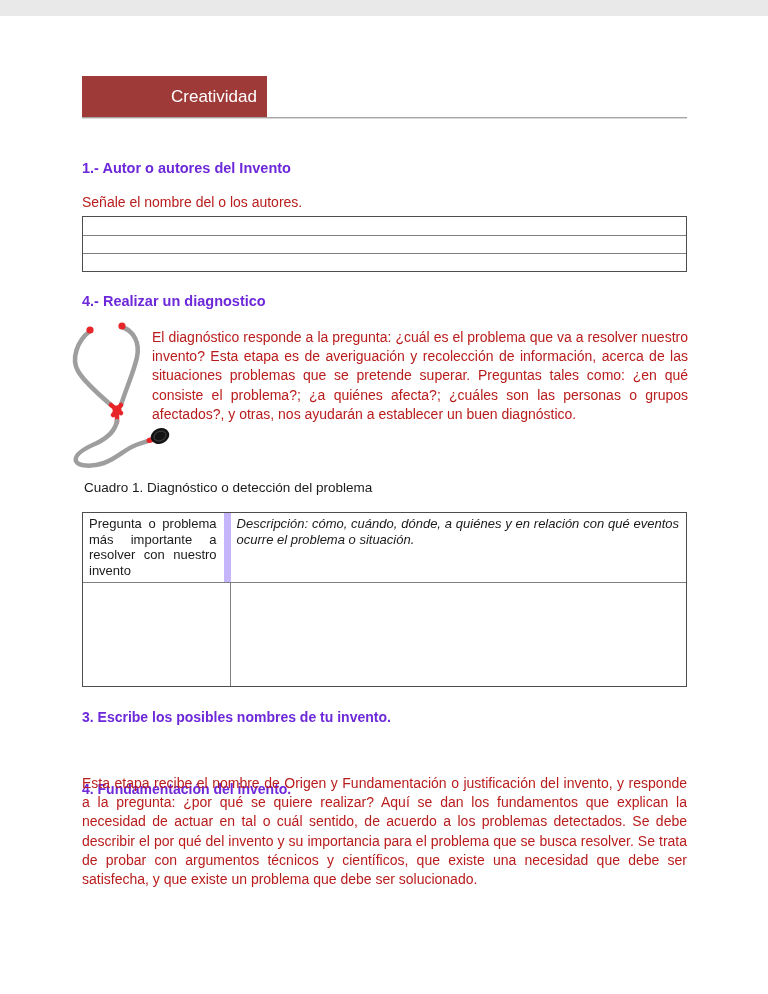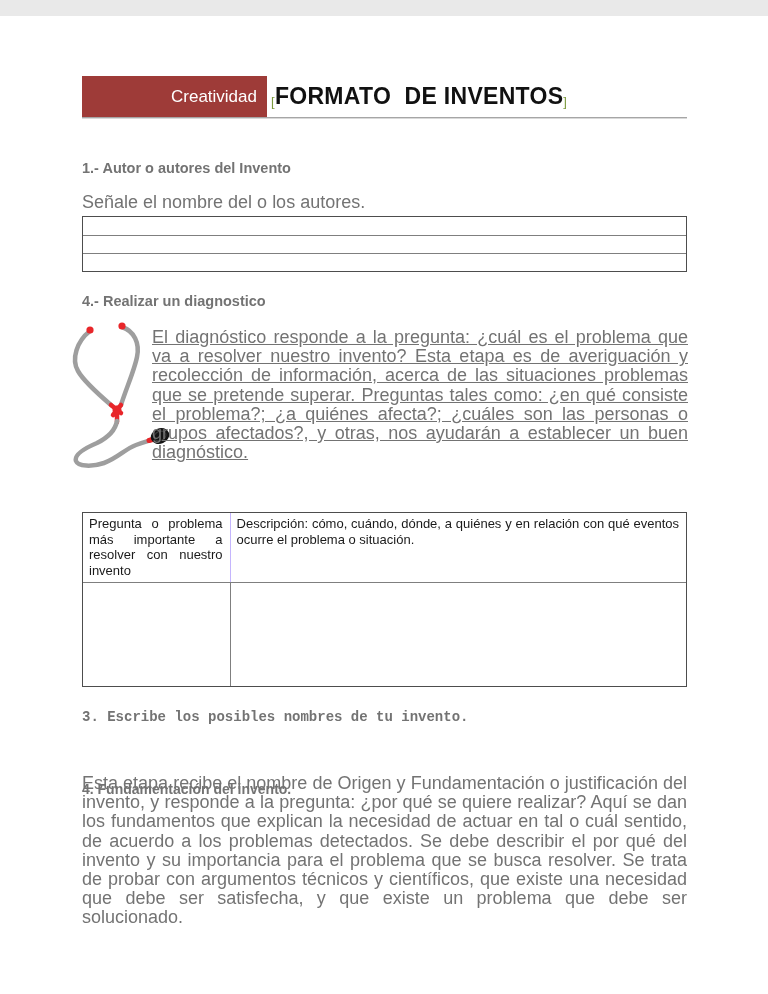--- a/index.html
+++ b/index.html
@@ -21,66 +21,65 @@
     position:absolute; left:271px; top:67px; font-size:23px; font-weight:bold;
     color:#111111; white-space:pre; letter-spacing:0.3px;
   }
   .bracket { font-size:13px; font-weight:normal; color:#7C9A3D; position:relative; top:2px; }
   .header-rule {
     position:absolute; left:82px; top:101px; width:605px; height:2px;
     background:#A6A6A6; border-bottom:1px solid #d9d9d9;
   }
 
   
-  .h-sec { position:absolute; left:82px; font-size:14.5px; font-weight:bold; color:#737373; }
-  .body-text { font-size:18px; line-height:19.2px; color:#737373; }
+  .h-sec { position:absolute; left:82px; font-size:14.5px; font-weight:bold; color:#6d28d9; }
+  .body-text { font-size:14px; line-height:19.2px; color:#b91c1c; }
 
   
   .s1-heading { top:144px; }
   .s1-instruction { position:absolute; left:82px; top:177px; }
   .t1 { position:absolute; left:82px; top:200px; width:605px; border:1px solid #4d4d4d; }
   .t1-row { height:18px; border-top:1px solid #7f7f7f; background:#ffffff; }
   .t1-row:first-child { border-top:none; }
 
   
   .s2-heading { top:277px; }
   .stetho { position:absolute; left:70px; top:300px; width:100px; height:152px; }
   .s2-paragraph {
-    position:absolute; left:152px; top:312px; width:536px; text-align:justify;text-decoration:underline;
+    position:absolute; left:152px; top:312px; width:536px; text-align:justify;
   }
   .s2-guide { position:absolute; left:178px; top:420px; }
   .t2-caption { position:absolute; left:84px; top:464px; font-size:13.5px; }
   .t2 { position:absolute; left:82px; top:496px; width:605px; border:1px solid #4d4d4d; }
   .t2-header { display:flex; }
   .t2-cell {
     font-size:13px; line-height:15.5px; text-align:justify;
     padding:3px 7px 4px 6px; min-height:47px;
   }
-  .t2-col1 { width:148px; border-right:1px solid #c4b5fd; }
-  .t2-col2 { width:457px; }
+  .t2-col1 { width:148px; border-right:7px solid #c4b5fd; }
+  .t2-col2 { width:457px;font-style:italic; }
   .t2-body { display:flex; border-top:1px solid #7f7f7f; height:104px; }
   .t2-empty1 { width:148px; border-right:1px solid #7f7f7f; }
   .t2-empty2 { width:457px; }
 
   
-  .s3-heading { top:693px; font-size:14px;font-family:Liberation Mono, monospace; }
+  .s3-heading { top:693px; font-size:14px; }
   .s4-heading { top:765px; font-size:14px; }
   .s4-paragraph {
     position:absolute; left:82px; top:758px; width:605px; text-align:justify;
   }
 </style>
 </head>
 <body>
 
 <div class="page">
 
   <div class="header-badge">
     <span class="badge-text">Creatividad</span>
   </div>
-  <div class="header-title"><span class="bracket">[</span><span>FORMATO  DE INVENTOS</span><span class="bracket">]</span></div>
   <div class="header-rule"></div>
 
   <div class="h-sec s1-heading">1.- Autor o autores del Invento</div>
   <div class="body-text s1-instruction">Señale el nombre del o los autores.</div>
   <div class="t1">
     <div class="t1-row"></div>
     <div class="t1-row"></div>
     <div class="t1-row"></div>
   </div>
 
@@ -103,20 +102,21 @@
     <path d="M 79 124.5 L 84 123" fill="none" stroke="#e8262a" stroke-width="5" stroke-linecap="round"></path>
 
     <g transform="rotate(-24 90 120)">
       <ellipse cx="90" cy="120" rx="9.5" ry="7.6" fill="#141414"></ellipse>
       <ellipse cx="90" cy="120" rx="6.2" ry="4.6" fill="none" stroke="#3c3c3c" stroke-width="1.2"></ellipse>
     </g>
   </svg>
 
   <div class="body-text s2-paragraph">El diagnóstico responde a la pregunta: ¿cuál es el problema que va a resolver nuestro invento?  Esta etapa es de averiguación y recolección de información, acerca de las situaciones problemas que se pretende superar.  Preguntas tales como: ¿en qué consiste el problema?; ¿a quiénes afecta?; ¿cuáles son las personas o grupos afectados?, y otras, nos ayudarán a establecer un buen diagnóstico.</div>
 
+  <div class="t2-caption">Cuadro 1. Diagnóstico o detección del problema</div>
   <div class="t2">
     <div class="t2-header">
       <div class="t2-cell t2-col1">Pregunta o problema más importante a resolver con nuestro invento</div>
       <div class="t2-cell t2-col2">Descripción: cómo, cuándo, dónde, a quiénes y en relación con qué eventos ocurre el problema o situación.</div>
     </div>
     <div class="t2-body">
       <div class="t2-empty1"></div>
       <div class="t2-empty2"></div>
     </div>
   </div>

